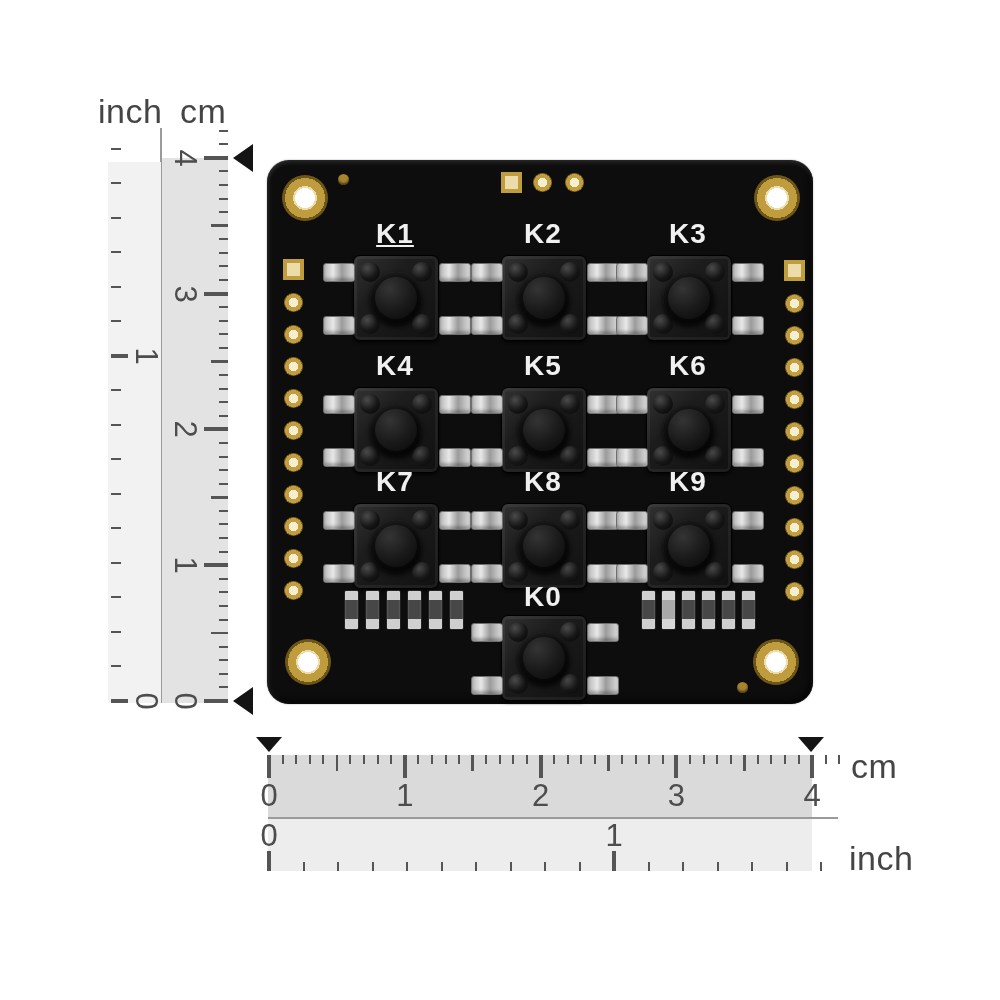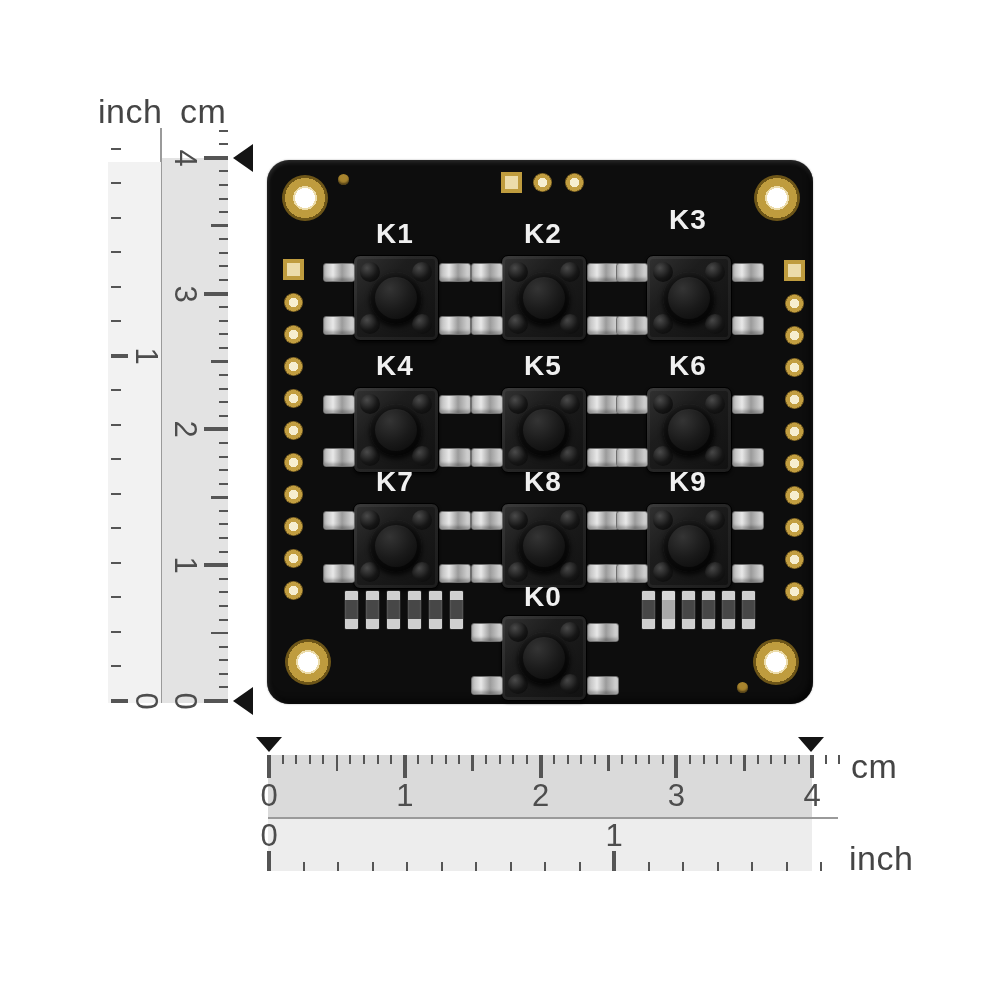--- a/index.html
+++ b/index.html
@@ -168,21 +168,21 @@
       <div class="padrd" style="left: 517.5px; top: 133.5px;"></div>
       <div class="padrd" style="left: 517.5px; top: 165.5px;"></div>
       <div class="padrd" style="left: 517.5px; top: 197.5px;"></div>
       <div class="padrd" style="left: 517.5px; top: 229.5px;"></div>
       <div class="padrd" style="left: 517.5px; top: 261.5px;"></div>
       <div class="padrd" style="left: 517.5px; top: 293.5px;"></div>
       <div class="padrd" style="left: 517.5px; top: 325.5px;"></div>
       <div class="padrd" style="left: 517.5px; top: 357.5px;"></div>
       <div class="padrd" style="left: 517.5px; top: 389.5px;"></div>
       <div class="padrd" style="left: 517.5px; top: 421.5px;"></div>
-      <div class="klabel" style="left: 86px; top: 58px;">K1</div>
+      <div class="klabel" style="left: 86px; top: 58px; text-decoration: underline;">K1</div>
       <div class="btn" style="left: 86px; top: 95px;">
         <div class="leg" style="left: -31px; top: 7px;"></div>
         <div class="leg" style="left: -31px; top: 60px;"></div>
         <div class="leg" style="left: 85px; top: 7px;"></div>
         <div class="leg" style="left: 85px; top: 60px;"></div>
         <div class="dot" style="left: 6px; top: 6px;"></div>
         <div class="dot" style="left: 58px; top: 6px;"></div>
         <div class="dot" style="left: 6px; top: 58px;"></div>
         <div class="dot" style="left: 58px; top: 58px;"></div>
         <div class="cap"></div>
@@ -192,21 +192,21 @@
         <div class="leg" style="left: -31px; top: 7px;"></div>
         <div class="leg" style="left: -31px; top: 60px;"></div>
         <div class="leg" style="left: 85px; top: 7px;"></div>
         <div class="leg" style="left: 85px; top: 60px;"></div>
         <div class="dot" style="left: 6px; top: 6px;"></div>
         <div class="dot" style="left: 58px; top: 6px;"></div>
         <div class="dot" style="left: 6px; top: 58px;"></div>
         <div class="dot" style="left: 58px; top: 58px;"></div>
         <div class="cap"></div>
       </div>
-      <div class="klabel" style="left: 379px; top: 44px;">K3</div>
+      <div class="klabel" style="left: 379px; top: 58px;">K3</div>
       <div class="btn" style="left: 379px; top: 95px;">
         <div class="leg" style="left: -31px; top: 7px;"></div>
         <div class="leg" style="left: -31px; top: 60px;"></div>
         <div class="leg" style="left: 85px; top: 7px;"></div>
         <div class="leg" style="left: 85px; top: 60px;"></div>
         <div class="dot" style="left: 6px; top: 6px;"></div>
         <div class="dot" style="left: 58px; top: 6px;"></div>
         <div class="dot" style="left: 6px; top: 58px;"></div>
         <div class="dot" style="left: 58px; top: 58px;"></div>
         <div class="cap"></div>

